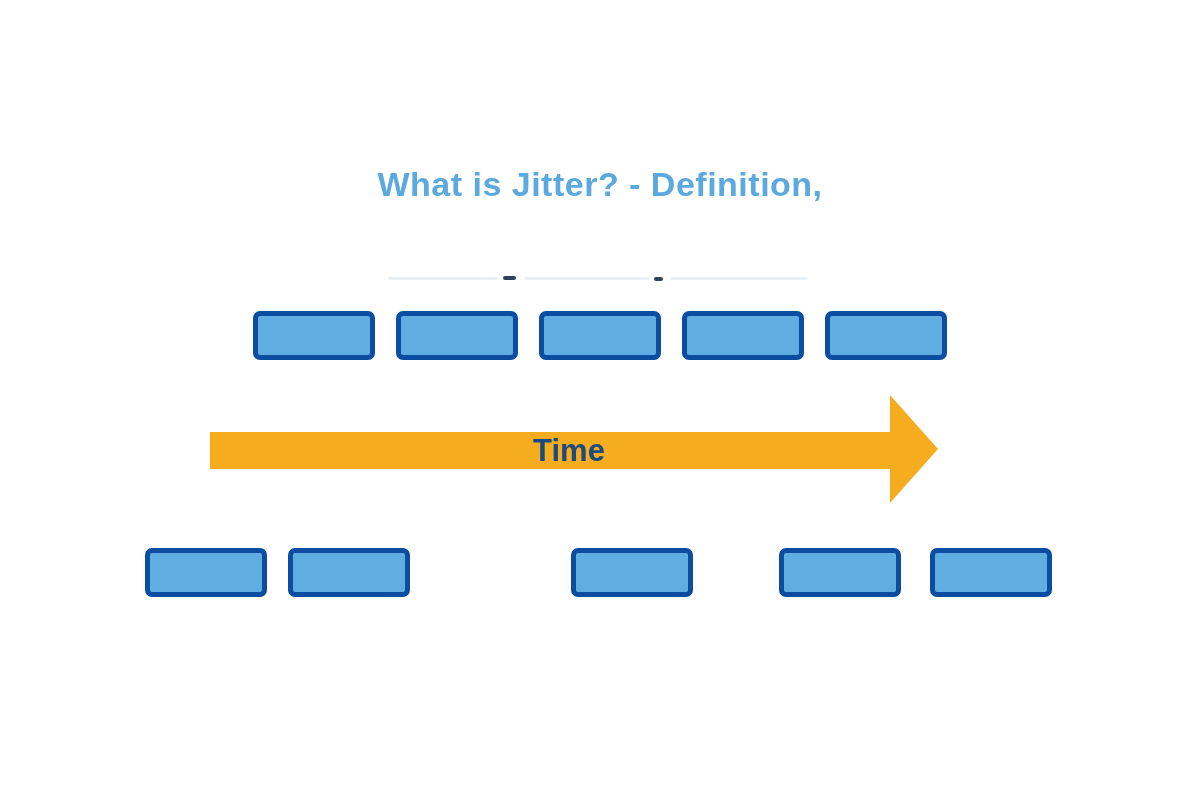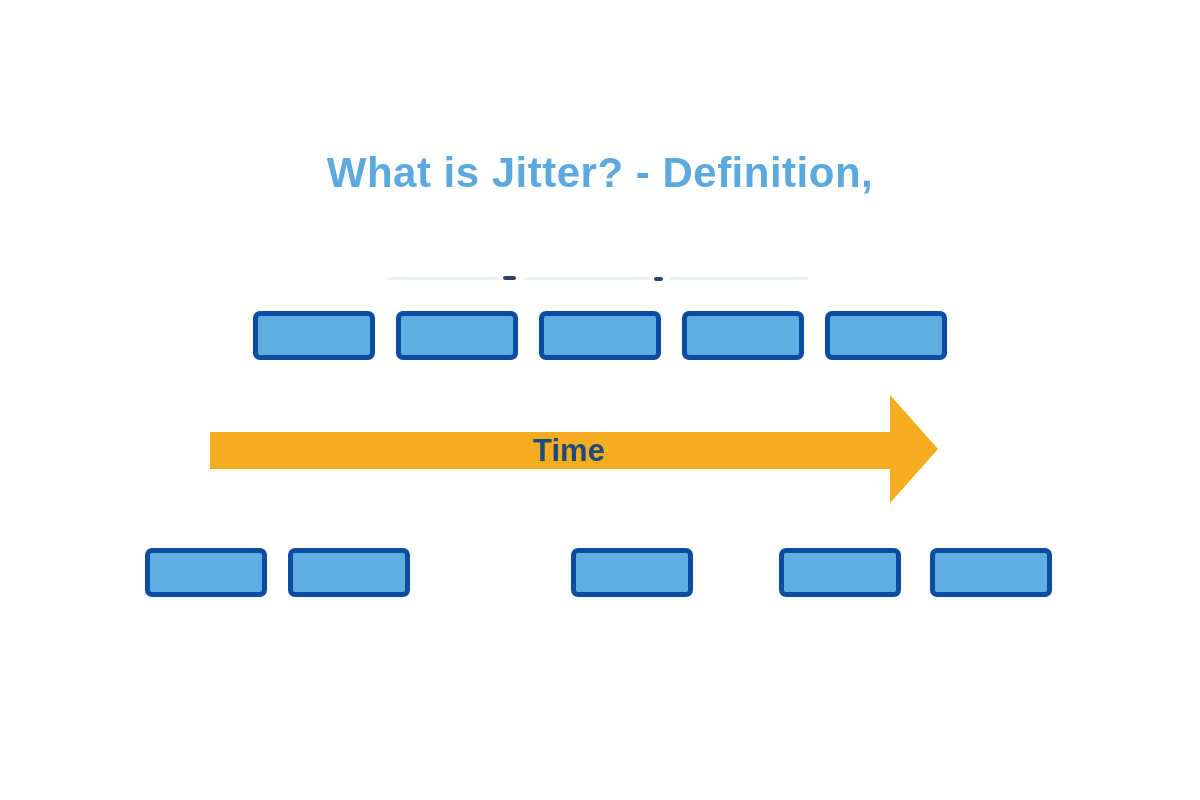--- a/index.html
+++ b/index.html
@@ -13,25 +13,25 @@
   html,body{margin:0;padding:0;background:#ffffff;}
   .canvas{
     position:relative;
     width:1200px;height:800px;
     background:#ffffff;
     overflow:hidden;
     font-family:"Liberation Sans", sans-serif;
   }
   .title{
     position:absolute;
-    top:142px;left:0;width:100%;
+    top:153px;left:0;width:100%;
     margin:0;
     text-align:center;
     color:var(--title-color);
-    font-size:42px;
+    font-size:34px;
     font-weight:700;
     line-height:62px;
     letter-spacing:0.5px;
   }
   .title span{display:block;}
   .packet{
     position:absolute;
     box-sizing:border-box;
     background:var(--packet-fill);
     border:5px solid var(--packet-border);

